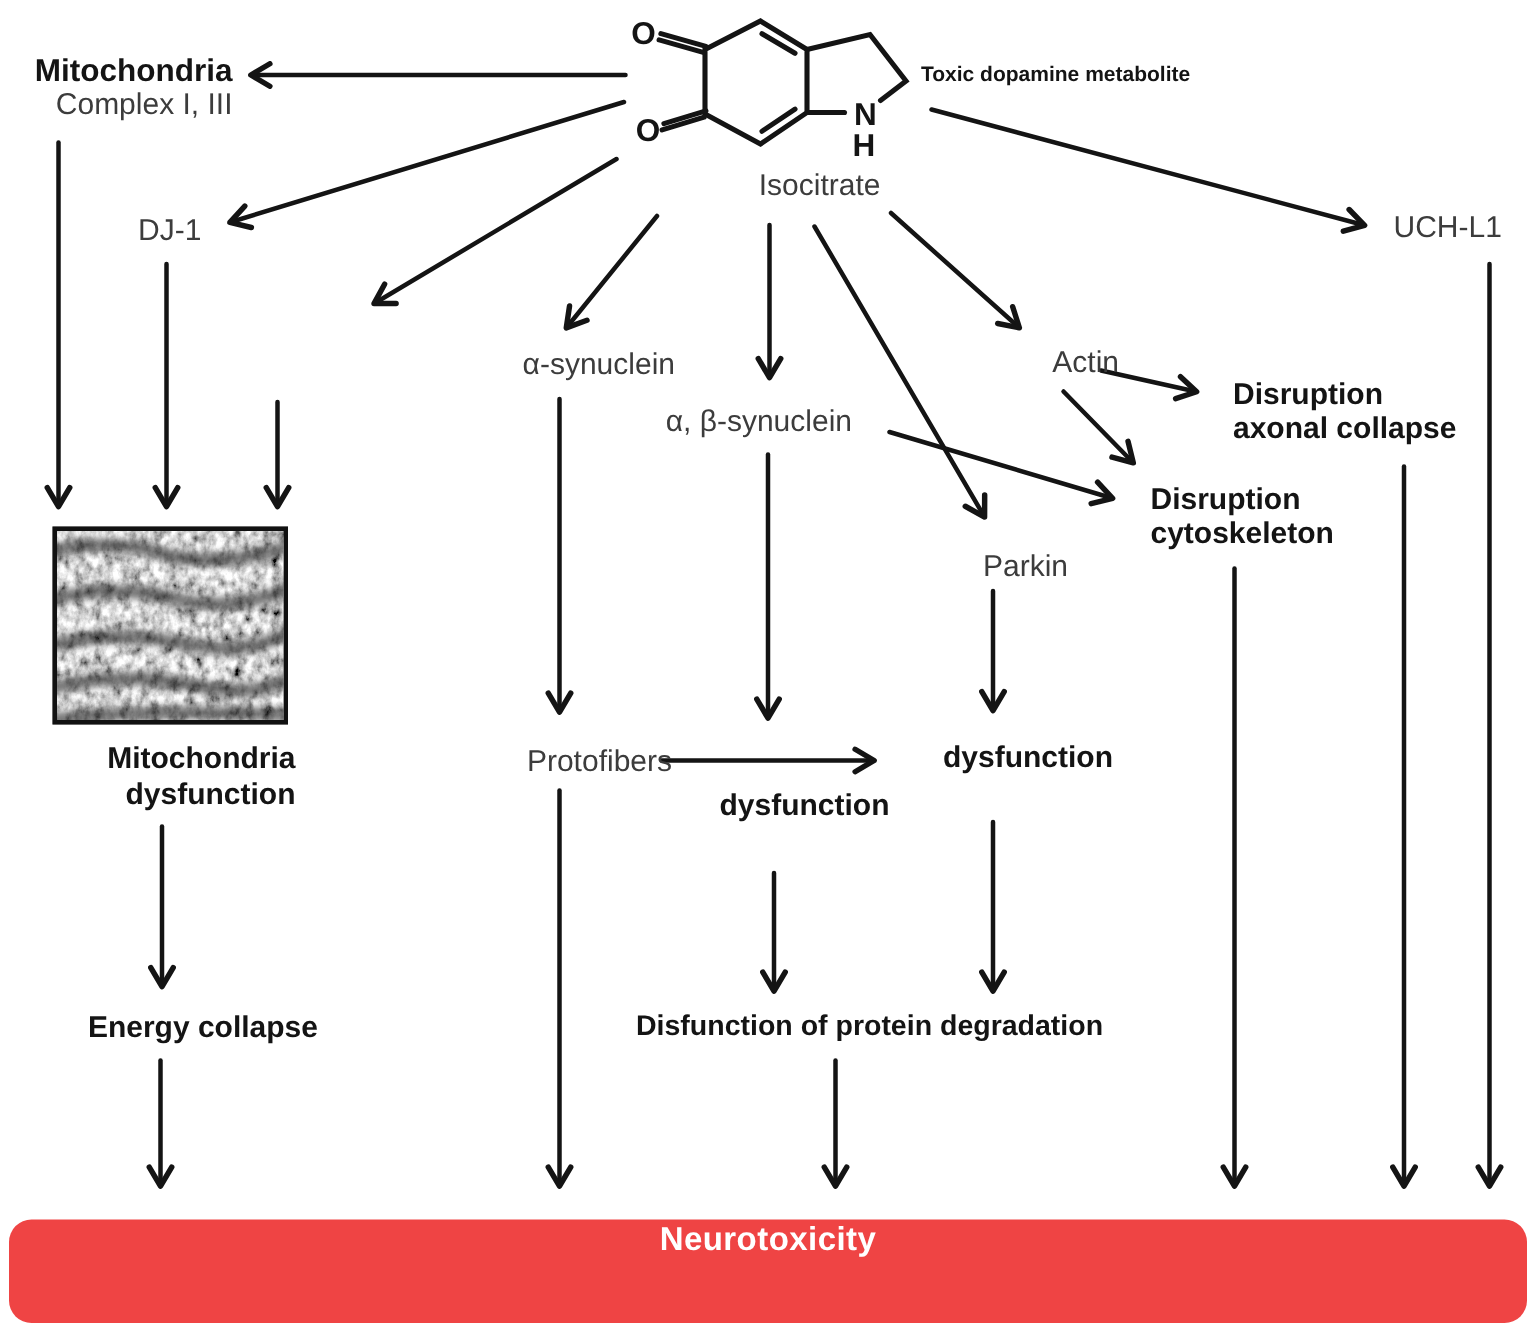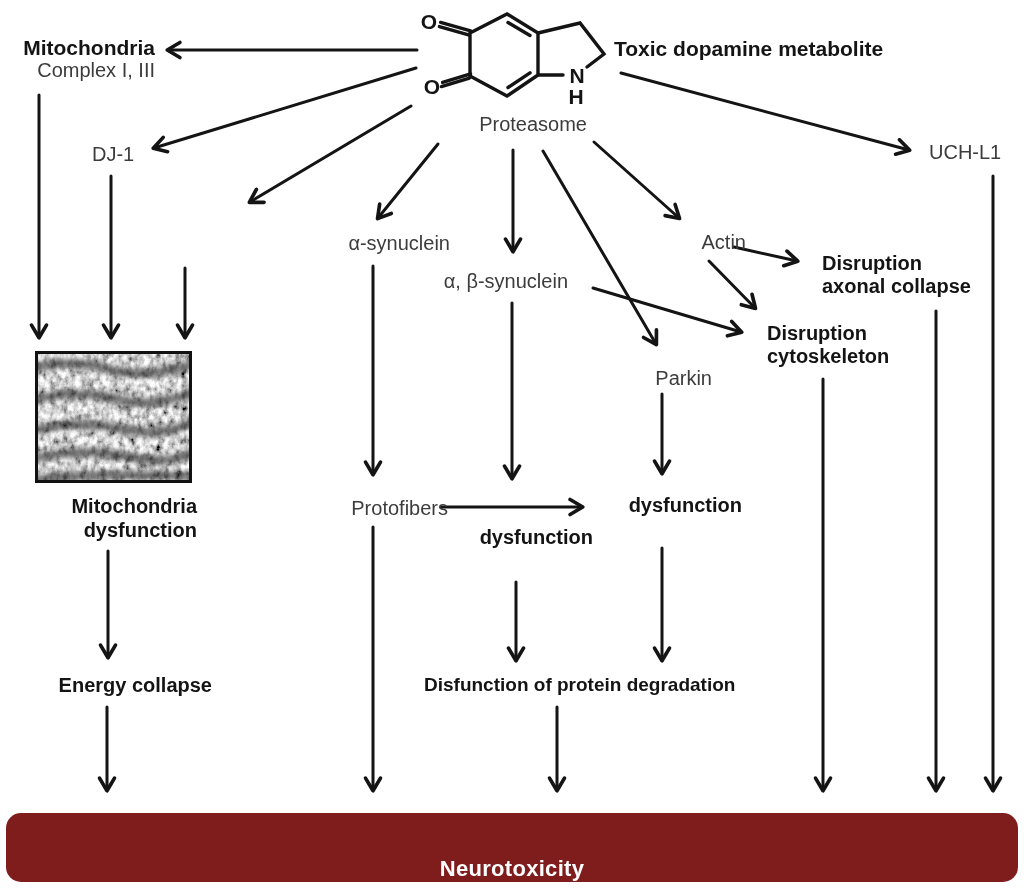--- a/index.html
+++ b/index.html
@@ -14,21 +14,21 @@
   .right{text-align:right;}
   .lh23{line-height:23px;}
   .lh24{line-height:24px;}
   .micrograph{
     position:absolute;left:35px;top:351px;width:157px;height:132px;
     border:3px solid #111;box-sizing:border-box;background:#8a8a8a;
   }
   .micrograph svg{display:block;}
   .banner{
     position:absolute;left:6px;top:813px;width:1012px;height:69px;
-    background:#7f1d1d;border-radius:15px;display:flex;align-items:flex-end;justify-content:center;
+    background:#ef4444;border-radius:15px;display:flex;align-items:flex-start;justify-content:center;
   }
   .banner span{color:#ffffff;font-weight:bold;font-size:22px;letter-spacing:.3px;}
   .mol-atom{font-weight:bold;fill:#141414;font-size:21px;font-family:"Liberation Sans",sans-serif;}
 </style>
 </head>
 <body>
 
 <div class="canvas">
 
   <svg class="layer" viewBox="0 0 1024 892">
@@ -91,23 +91,23 @@
     <text class="mol-atom" x="432" y="94" text-anchor="middle">O</text>
     <text class="mol-atom" x="577" y="83" text-anchor="middle">N</text>
     <text class="mol-atom" x="576" y="104" text-anchor="middle">H</text>
   </svg>
 
   <div class="label center" style="left:5px;top:37px;width:150px;">
     <div class="bold" style="font-size:21px;">Mitochondria</div>
     <div>Complex I, III</div>
   </div>
 
-  <div class="label bold" style="left:614px;top:38px;font-size:21px;">Toxic dopamine metabolite</div>
+  <div class="label bold" style="left:614px;top:38px;font-size:14px;">Toxic dopamine metabolite</div>
 
-  <div class="label center" style="left:437px;top:113px;width:150px;">Proteasome</div>
+  <div class="label center" style="left:437px;top:113px;width:150px;">Isocitrate</div>
 
   <div class="label" style="left:92px;top:143px;">DJ-1</div>
 
   <div class="label" style="left:929px;top:141px;">UCH-L1</div>
 
 
   <div class="label center" style="left:300px;top:232px;width:150px;">α-synuclein</div>
 
   <div class="label center" style="left:418px;top:270px;width:150px;">α, β-synuclein</div>
 

